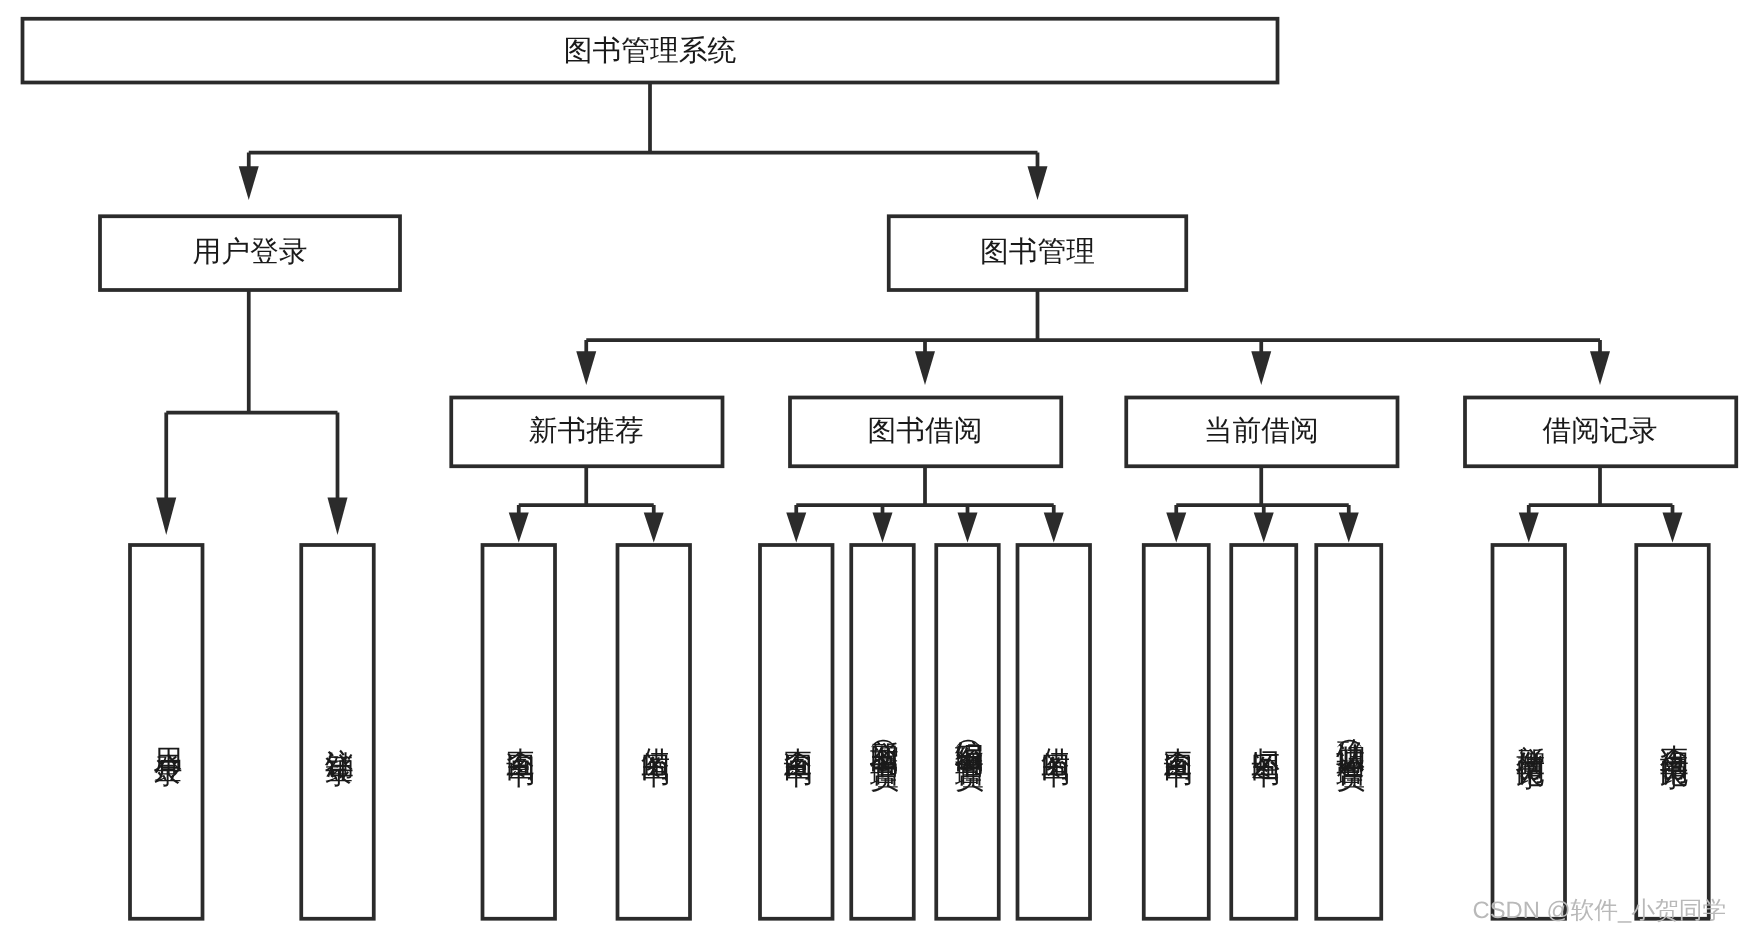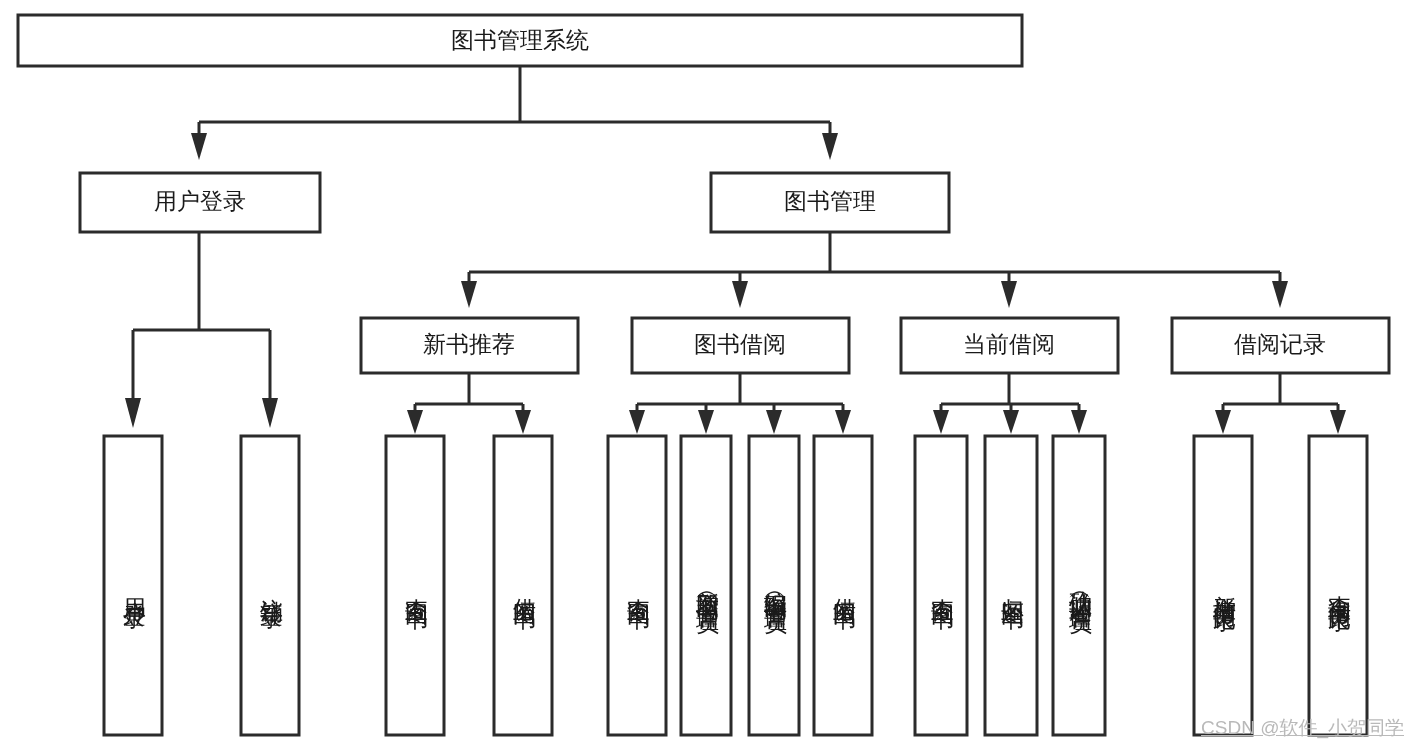--- a/index.html
+++ b/index.html
@@ -50,28 +50,27 @@
     font-size: 23px;
   }
   .label-v {
     font-size: 23px;
     writing-mode: vertical-rl;
     text-orientation: upright;
     letter-spacing: 3px;
   }
   .watermark {
     position: absolute;
-    right: 1px;
+    right: 24px;
     bottom: 6px;
     font-family: "Liberation Sans", "DejaVu Sans", sans-serif;
     font-size: 19px;
     color: #b9b9b9;
     white-space: nowrap;
     pointer-events: none;
-    text-decoration: underline;
   }
 </style>
 </head>
 <body>
 
 <div id="diagram-root">
   <svg class="diagram" viewBox="0 0 1405 747" xmlns="http://www.w3.org/2000/svg">
 
     <g>
       <path class="connector" d="M520,66 L520,122"></path>

